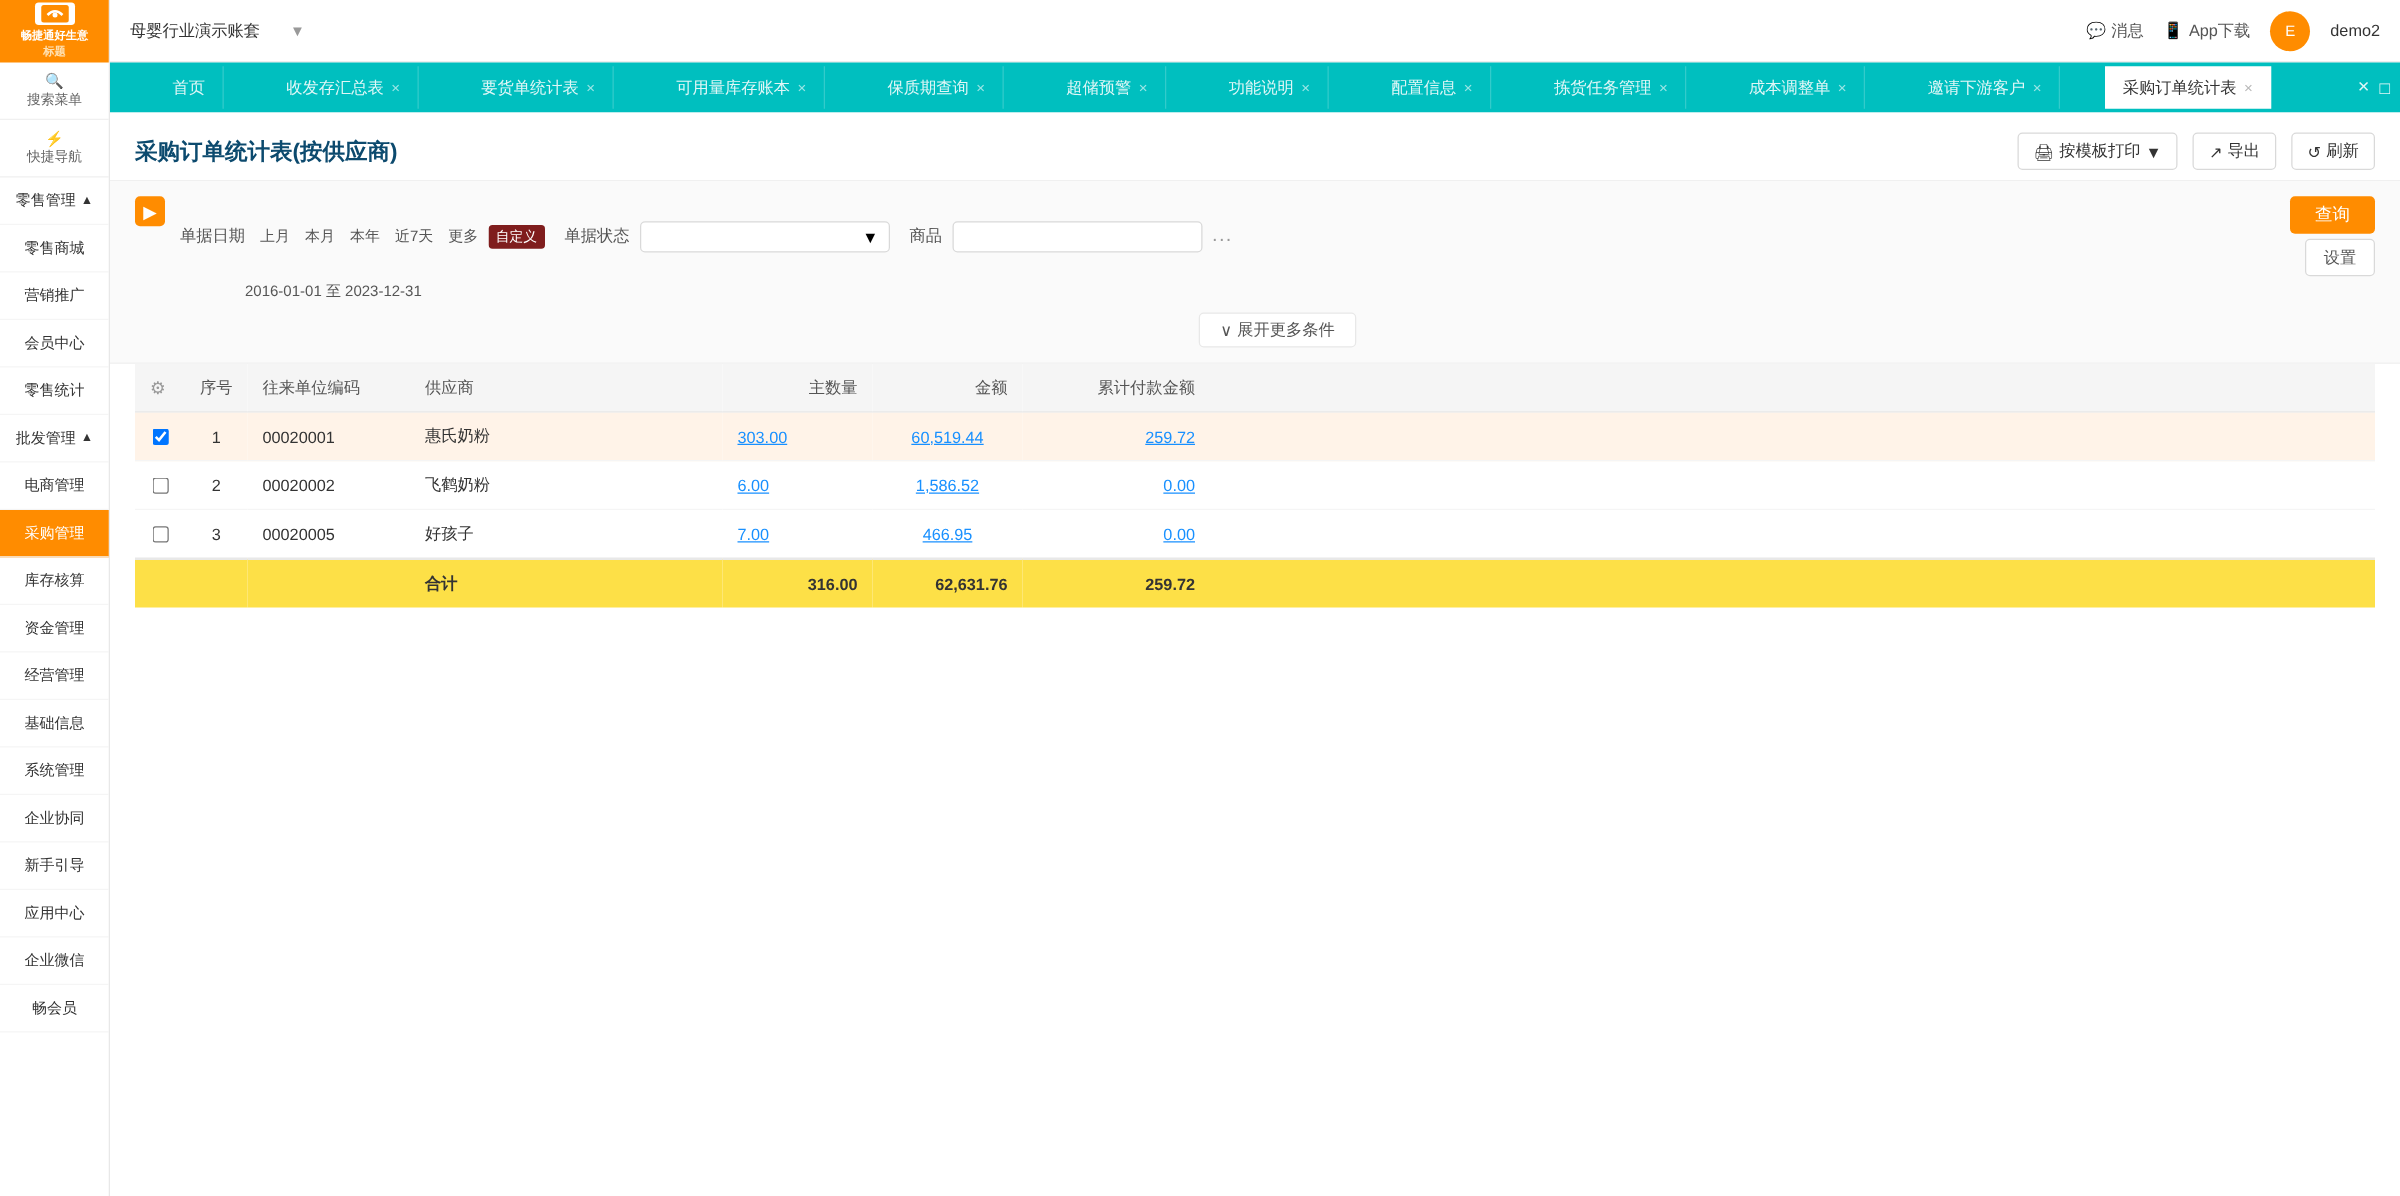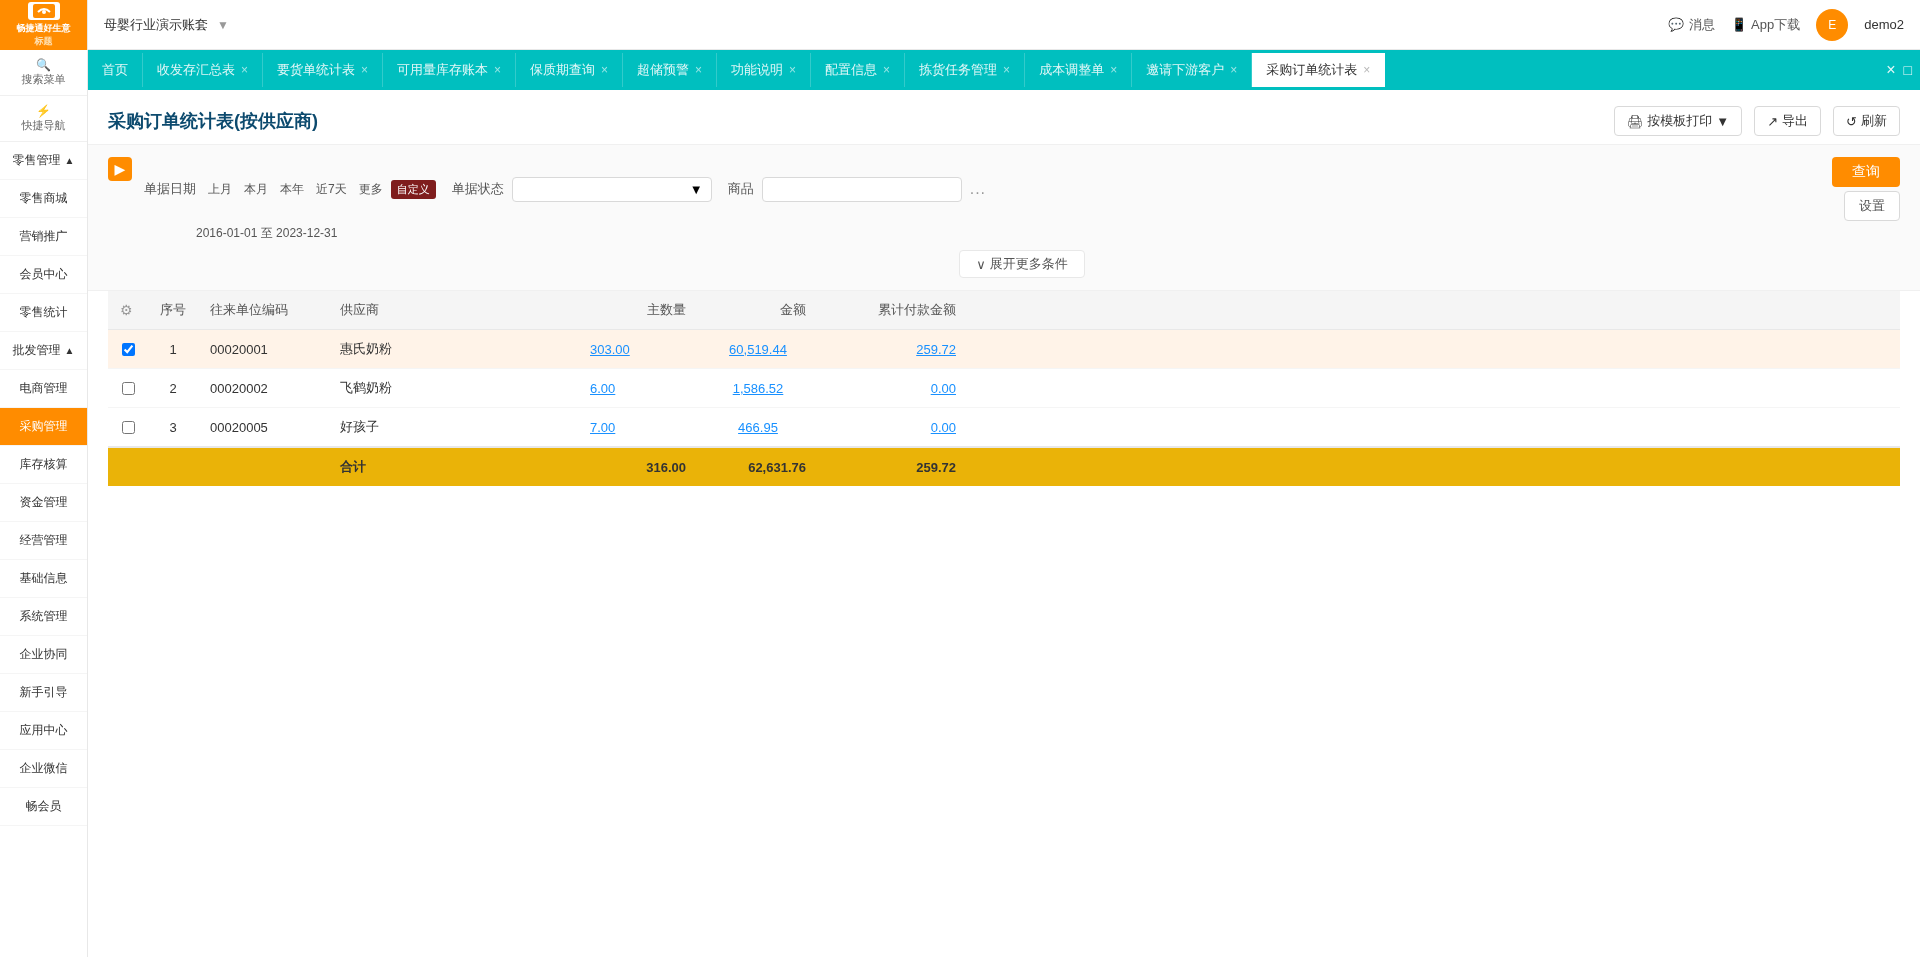--- a/index.html
+++ b/index.html
@@ -88,21 +88,21 @@
       display: flex;
       align-items: center;
       justify-content: space-between;
       padding: 0 16px;
       border-bottom: 1px solid #e8e8e8;
       flex-shrink: 0;
     }
     .topbar-left {
       display: flex;
       align-items: center;
-      gap: 9px;
+      gap: 24px;
     }
     .topbar-title {
       font-size: 13px;
       color: #333;
     }
     .topbar-arrow {
       color: #999;
       font-size: 12px;
       cursor: pointer;
     }
@@ -157,20 +157,21 @@
       align-items: center;
       padding: 0 14px;
       height: 34px;
       color: #e0f7f7;
       font-size: 13px;
       cursor: pointer;
       white-space: nowrap;
       border-right: 1px solid rgba(255,255,255,0.2);
       gap: 6px;
       flex-shrink: 0;
+      margin-left: 36px;
     }
     .tab-item.active { background: #fff; color: #333; }
     .tab-item .tab-close {
       font-size: 12px;
       color: inherit;
       opacity: 0.7;
     }
     .tab-item.active .tab-close { color: #999; }
 
     
@@ -397,21 +398,21 @@
     }
     .col-no { width: 50px; }
     .col-code { width: 130px; }
     .col-supplier { width: 250px; }
     .col-qty { width: 120px; text-align: left; }
     .col-amount { width: 120px; text-align: center; }
     .col-paid { width: 150px; text-align: right; }
 
     
     .table-footer {
-      background: #eab308;
+      background: #fde047;
       border-top: 2px solid #e8e8e8;
     }
     .table-footer td {
       padding: 10px 12px;
       font-size: 13px;
       font-weight: bold;
       color: #333;
     }
 
     

